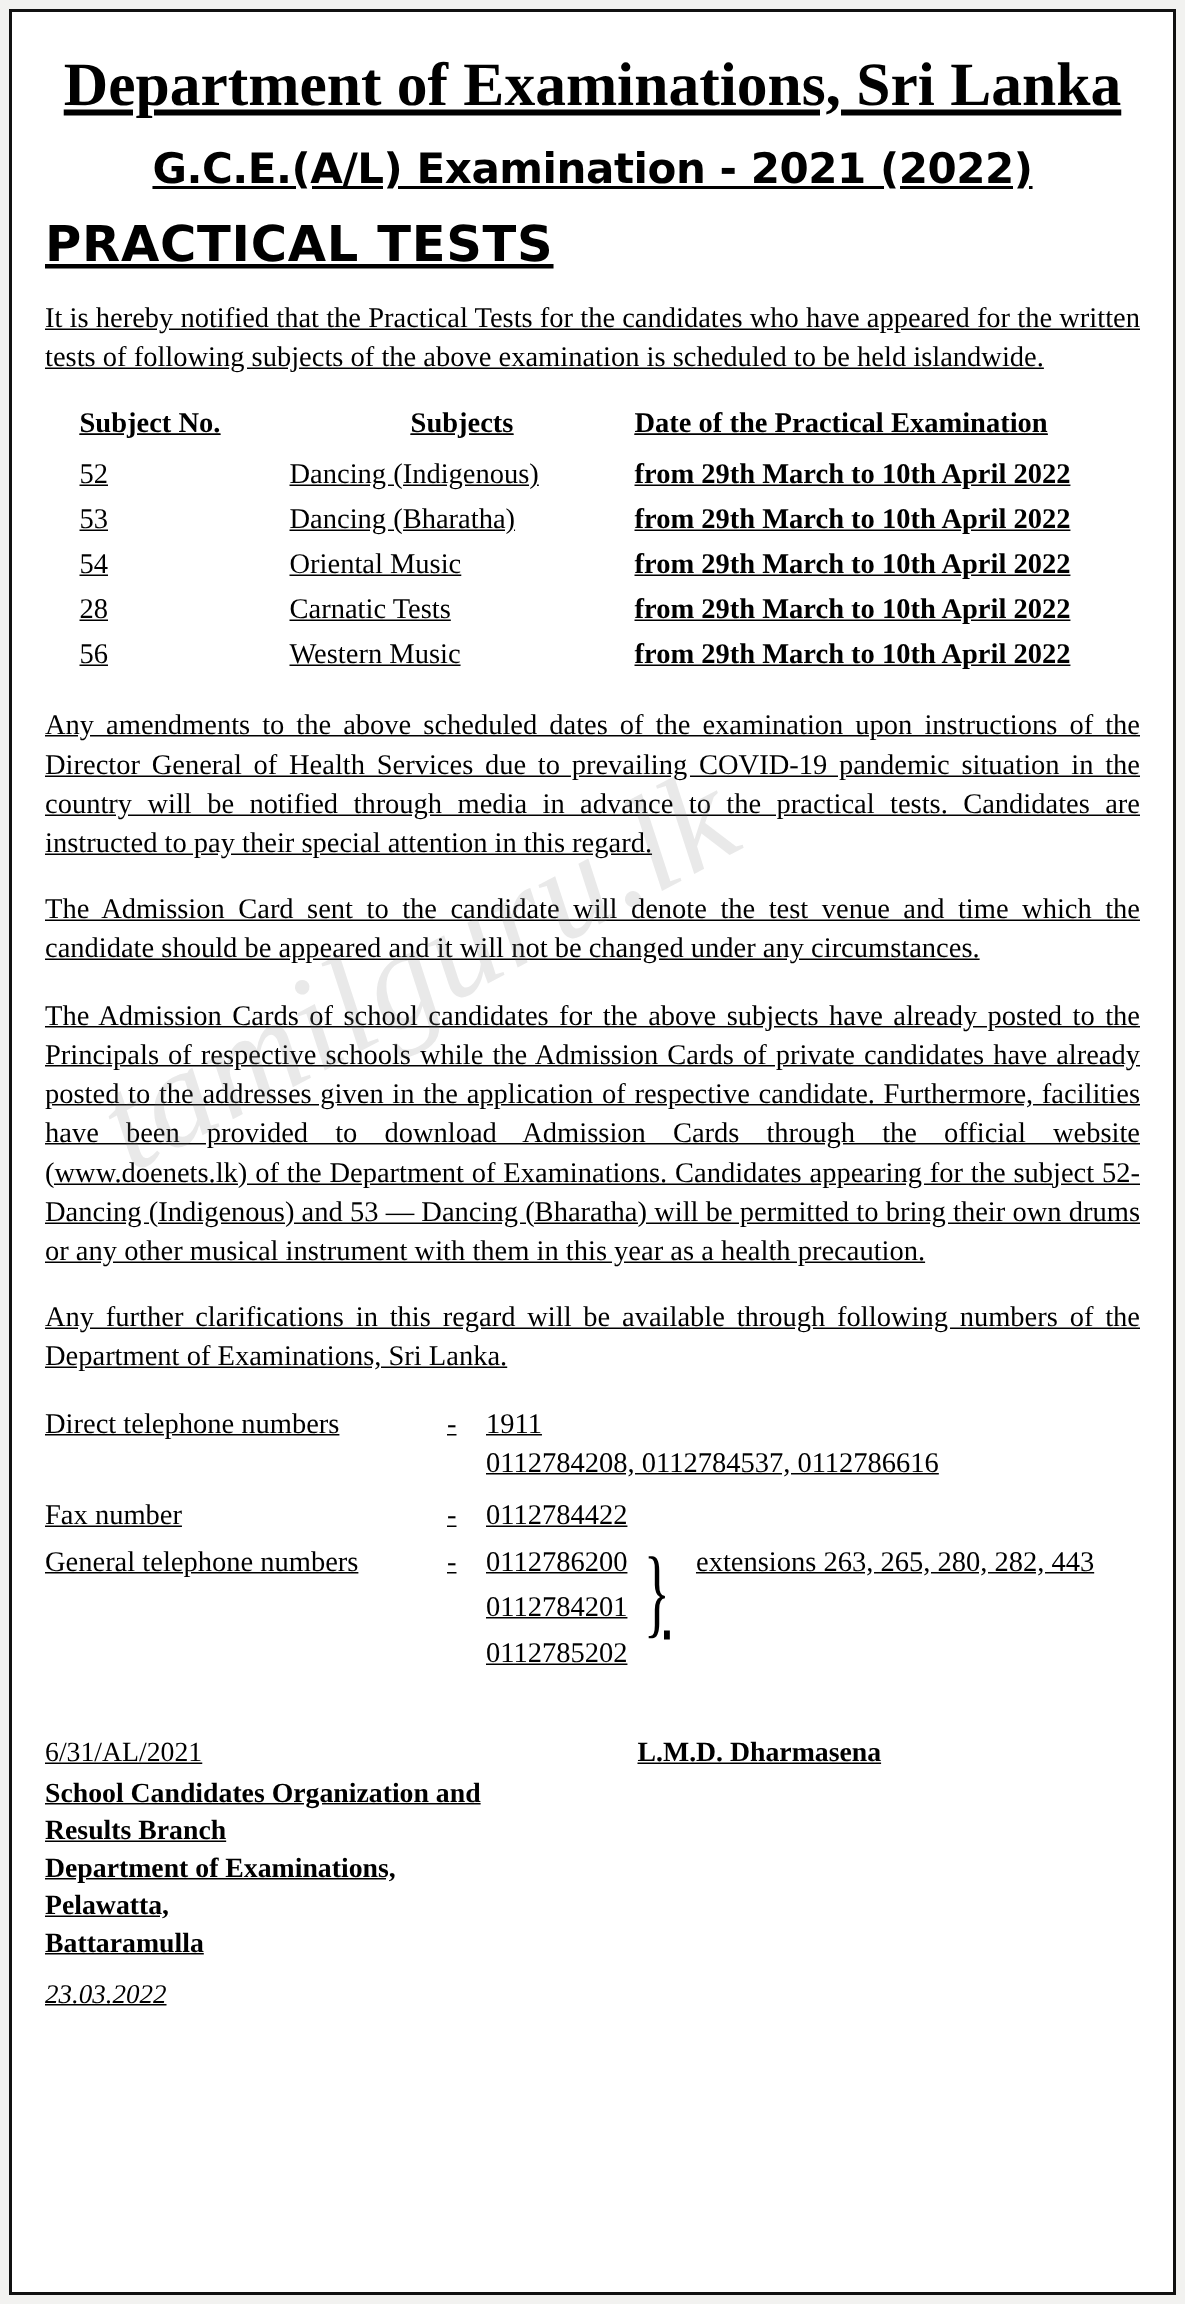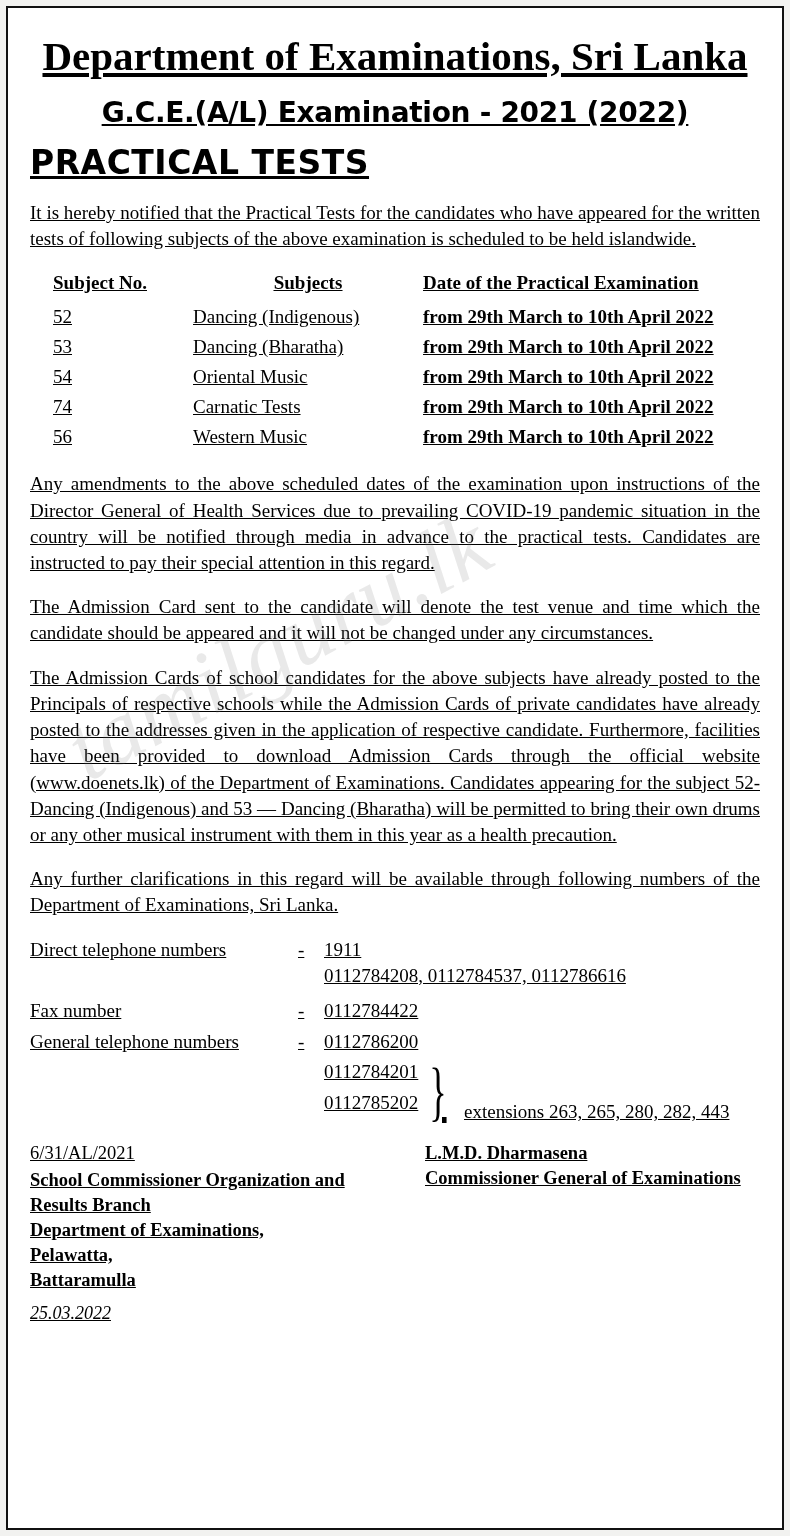--- a/index.html
+++ b/index.html
@@ -113,35 +113,35 @@
     display: flex;
     align-items: flex-start;
     margin-bottom: 9px;
   }
   .clabel { width: 268px; flex: 0 0 268px; }
   .cdash { width: 26px; flex: 0 0 26px; }
   .cvals { flex: 1 1 auto; }
   .cvals div { margin-bottom: 4px; }
   .brace-wrap {
     display: flex;
-    align-items: flex-end;
+    align-items: flex-start;
   }
   .gnums div { margin-bottom: 9px; line-height: 1.15; }
   .brace {
     font-size: 66px;
     line-height: 0.95;
     margin: 0 10px 0 4px;
     font-family: "Liberation Serif", serif;
     transform: scaleX(0.55);
     display: inline-block;
   }
   .ext { font-size: 19px; }
 
   .footer {
-    margin-top: 10px;
+    margin-top: 26px;
     display: flex;
     font-size: 18.5px;
     line-height: 1.35;
   }
   .foot-left { flex: 0 0 395px; }
   .foot-right { flex: 1 1 auto; }
   .foot-left .ref { font-weight: normal; margin-bottom: 2px; }
   .foot-left .bold, .foot-right .bold { font-weight: bold; }
   .foot-date { font-style: italic; margin-top: 8px; font-size: 18px; }
 </style>
@@ -179,21 +179,21 @@
             <td class="no">53</td>
             <td class="subj">Dancing (Bharatha)</td>
             <td class="date">from 29th March to 10th April 2022</td>
           </tr>
           <tr>
             <td class="no">54</td>
             <td class="subj">Oriental Music</td>
             <td class="date">from 29th March to 10th April 2022</td>
           </tr>
           <tr>
-            <td class="no">74</td>
+            <td class="no">28</td>
             <td class="subj">Carnatic Tests</td>
             <td class="date">from 29th March to 10th April 2022</td>
           </tr>
           <tr>
             <td class="no">56</td>
             <td class="subj">Western Music</td>
             <td class="date">from 29th March to 10th April 2022</td>
           </tr>
         </tbody>
       </table>
@@ -234,28 +234,27 @@
               <div class="ext">extensions 263, 265, 280, 282, 443</div>
             </div>
           </div>
         </div>
 
       </div>
 
       <div class="footer">
         <div class="foot-left">
           <div class="ref">6/31/AL/2021</div>
-          <div class="bold">School Commissioner Organization and</div>
+          <div class="bold">School Candidates Organization and</div>
           <div class="bold">Results Branch</div>
           <div class="bold">Department of Examinations,</div>
           <div class="bold">Pelawatta,</div>
           <div class="bold">Battaramulla</div>
-          <div class="foot-date">25.03.2022</div>
+          <div class="foot-date">23.03.2022</div>
         </div>
         <div class="foot-right">
           <div class="bold">L.M.D. Dharmasena</div>
-          <div class="bold">Commissioner General of Examinations</div>
         </div>
       </div>
 
     </div>
   </div>
 </div>
 
 </body></html>

